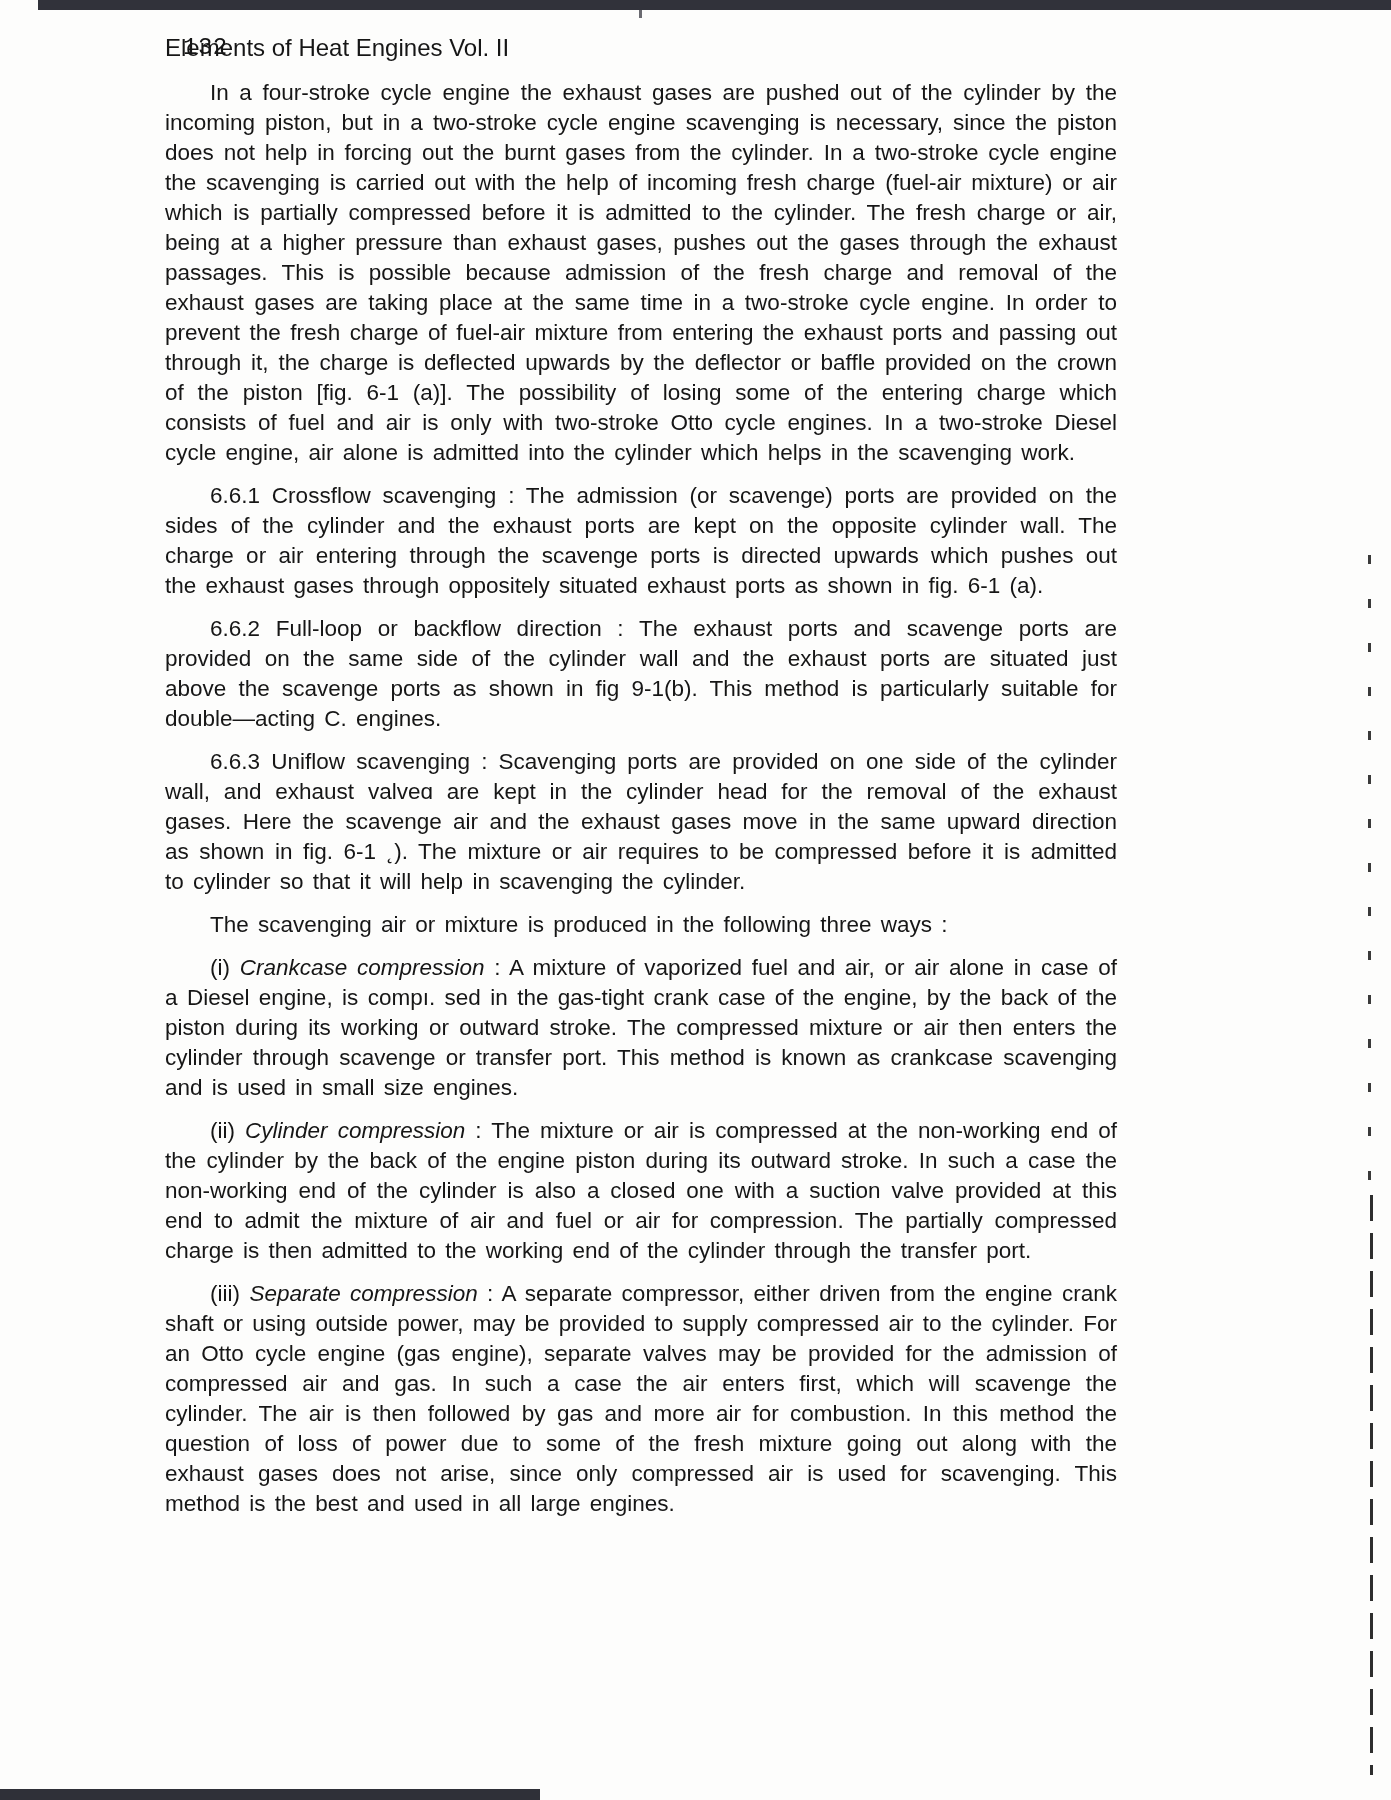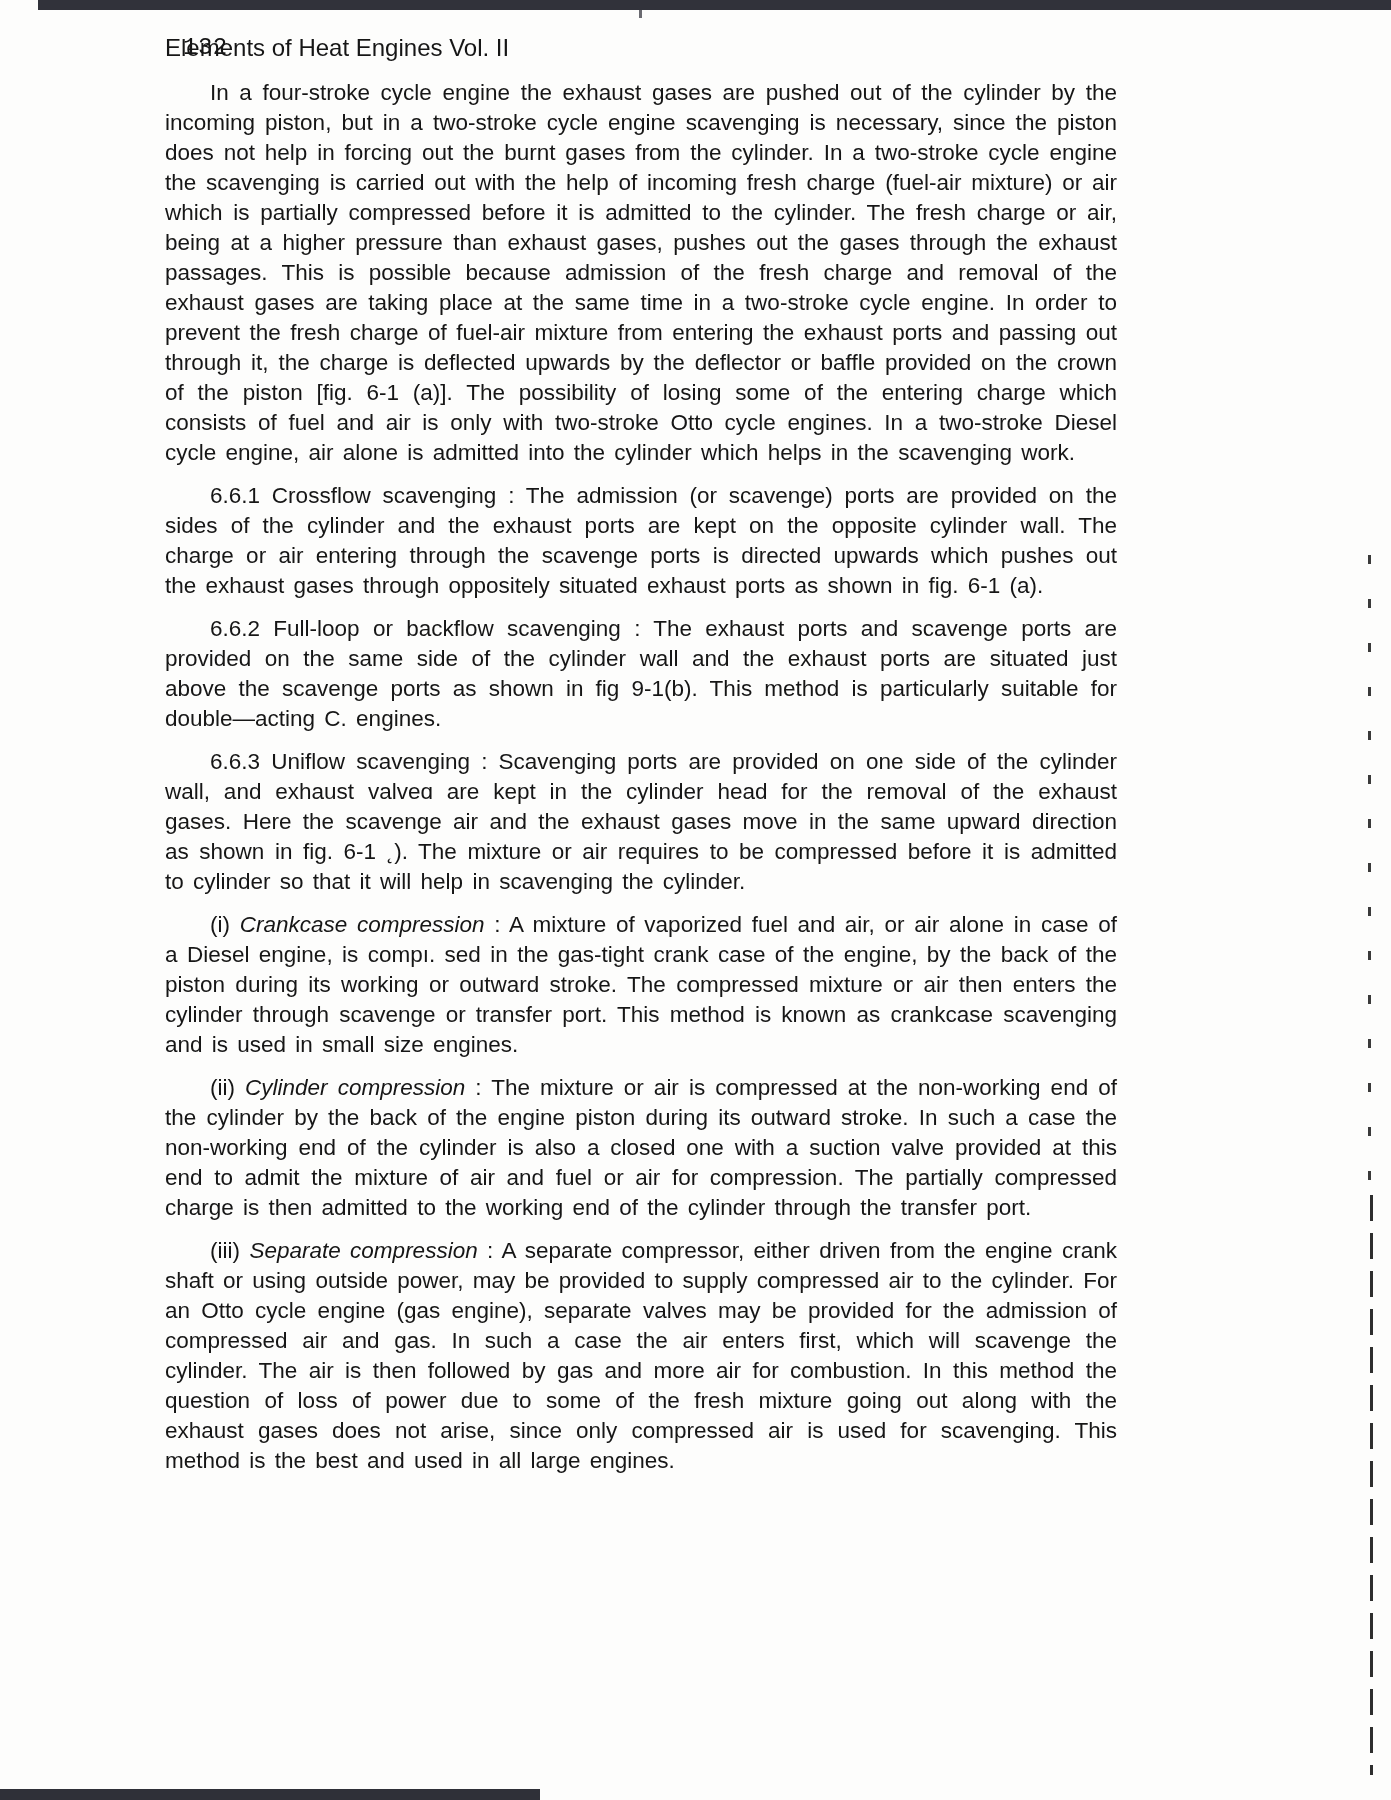--- a/index.html
+++ b/index.html
@@ -77,24 +77,25 @@
     <span class="htitle">Elements of Heat Engines Vol. II</span>
   </div>
 
   <div class="bodytext">
 
     <p>In a four-stroke cycle engine the exhaust gases are pushed out of the cylinder by the incoming piston, but in a two-stroke cycle engine scavenging is necessary, since the piston does not help in forcing out the burnt gases from the cylinder. In a two-stroke cycle engine the scavenging is carried out with the help of incoming fresh charge (fuel-air mixture) or air which is partially compressed before it is admitted to the cylinder. The fresh charge or air, being at a higher pressure than exhaust gases, pushes out the gases through the exhaust passages. This is possible because admission of the fresh charge and removal of the exhaust gases are taking place at the same time in a two-stroke cycle engine. In order to prevent the fresh charge of fuel-air mixture from entering the exhaust ports and passing out through it, the charge is deflected upwards by the deflector or baffle provided on the crown of the piston [fig. 6-1 (a)]. The possibility of losing some of the entering charge which consists of fuel and air is only with two-stroke Otto cycle engines. In a two-stroke Diesel cycle engine, air alone is admitted into the cylinder which helps in the scavenging work.</p>
 
 
     <p><b>6.6.1 Crossflow scavenging</b><span> : The admission (or scavenge) ports are provided on the sides of the cylinder and the exhaust ports are kept on the opposite cylinder wall. The charge or air entering through the scavenge ports is directed upwards which pushes out the exhaust gases through oppositely situated exhaust ports as shown in fig. 6-1 (a).</span></p>
 
-    <p><b>6.6.2 Full-loop or backflow scavenging</b><span> : The exhaust ports and scavenge ports are provided on the same side of the cylinder wall and the exhaust ports are situated just above the scavenge ports as shown in fig 9-1(b). This method is particularly suitable for double—acting  C. engines.</span></p>
+    <p><b>6.6.2 Full-loop or backflow direction</b><span> : The exhaust ports and scavenge ports are provided on the same side of the cylinder wall and the exhaust ports are situated just above the scavenge ports as shown in fig 9-1(b). This method is particularly suitable for double—acting  C. engines.</span></p>
 
     <p><b>6.6.3 Uniflow scavenging</b><span> : Scavenging ports are provided on one side of the cylinder wall, and exhaust valveɑ are kept in the cylinder head for the removal of the exhaust gases. Here the scavenge air and the exhaust gases move in the same upward direction as shown in fig. 6-1 ˛). The mixture or air requires to be compressed before it is admitted to cylinder so that it will help in scavenging the cylinder.</span></p>
 
+    <p>The scavenging air or mixture is produced in the following three ways :</p>
 
     <p><span>(i) </span><i>Crankcase compression</i><span> : A mixture of vaporized fuel and air, or air alone in case of a Diesel engine, is compı. sed in the gas-tight crank case of the engine, by the back of the piston during its working or outward stroke. The compressed mixture or air then enters the cylinder through scavenge or transfer port. This method is known as crankcase scavenging and is used in small size engines.</span></p>
 
     <p><span>(ii) </span><i>Cylinder compression</i><span> : The mixture or air is compressed at the non-working end of the cylinder by the back of the engine piston during its outward stroke. In such a case the non-working end of the cylinder is also a closed one with a suction valve provided at this end to admit the mixture of air and fuel or air for compression. The partially compressed charge is then admitted to the working end of the cylinder through the transfer port.</span></p>
 
     <p><span>(iii) </span><i>Separate compression</i><span>  : A separate compressor, either driven from the engine crank shaft or using outside power, may be provided to supply compressed air to the cylinder. For an Otto cycle engine (gas engine), separate valves may be provided for the admission of compressed air and gas. In such a case the air enters first, which will scavenge the cylinder. The air is then followed by gas and more air for combustion. In this method the question of loss of power due to some of the fresh mixture going out along with the exhaust gases does not arise, since only compressed air is used for scavenging. This method is the best and used in all large engines.</span></p>
 
   </div>
 </div>
 

